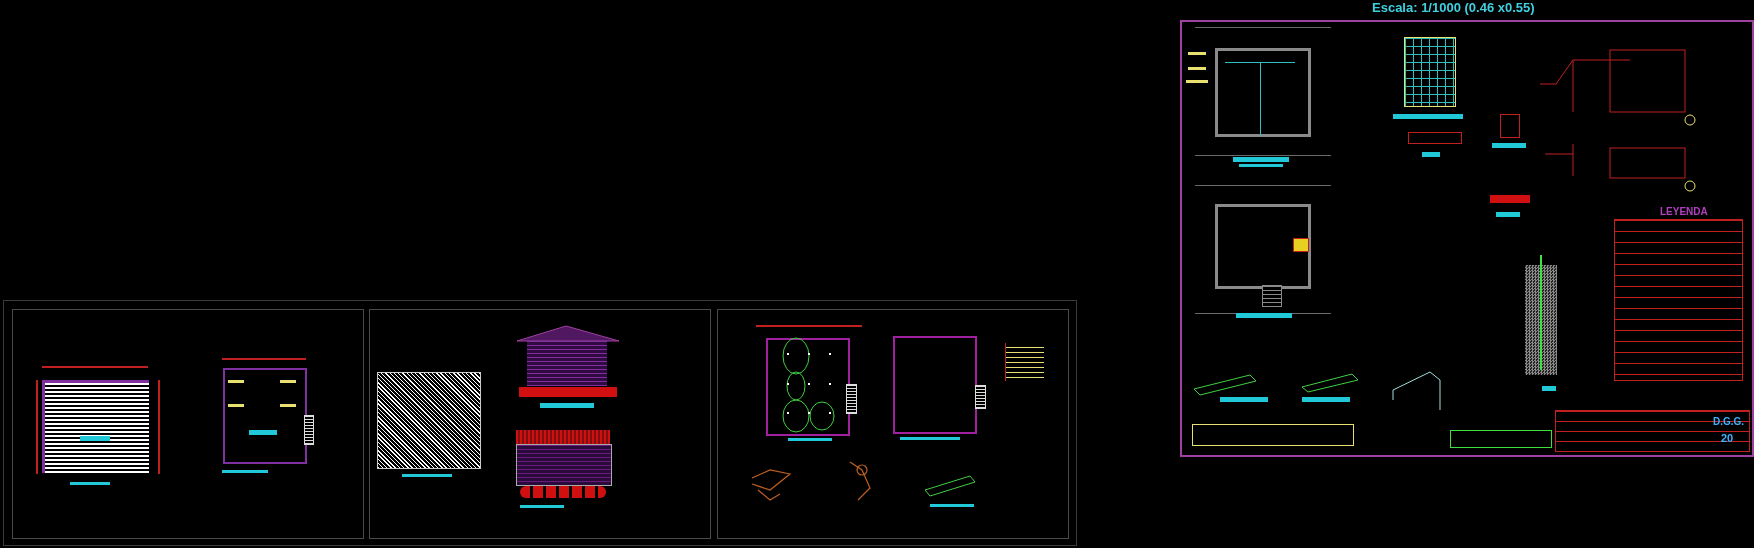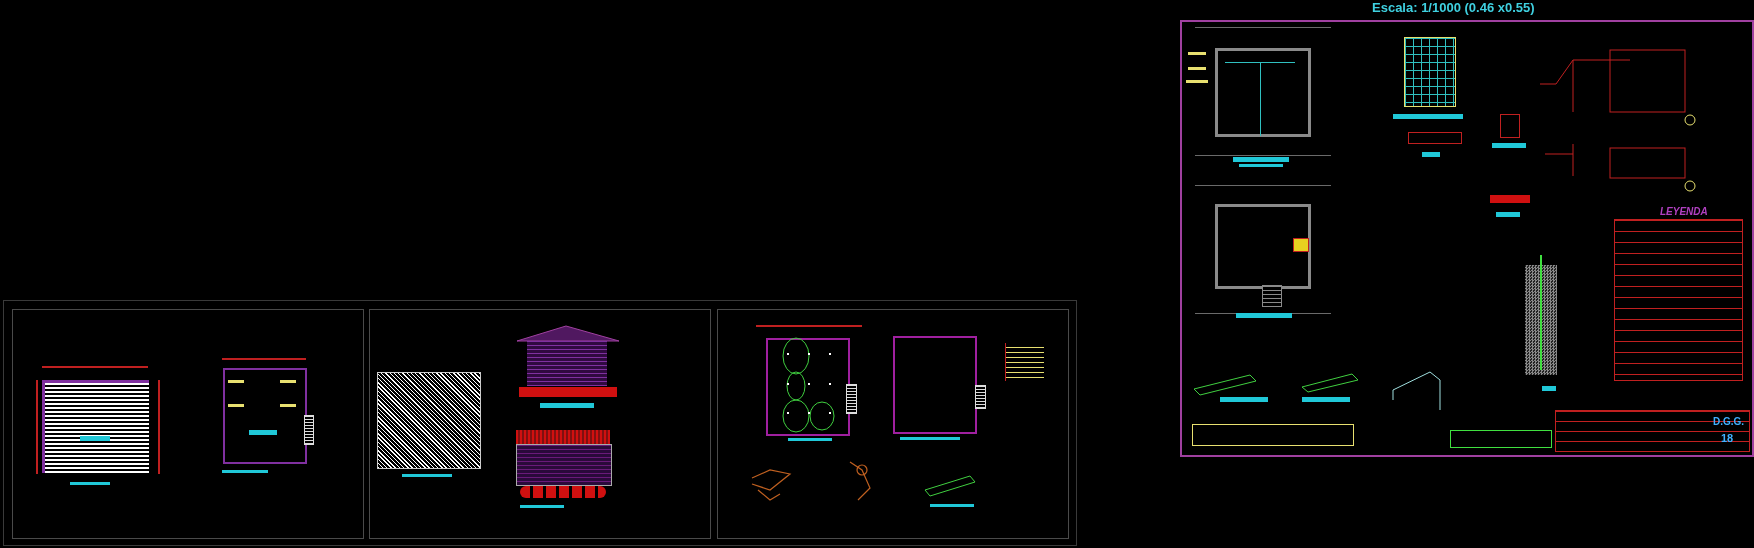--- a/index.html
+++ b/index.html
@@ -6,21 +6,21 @@
   body{width:1754px;height:548px;position:relative;overflow:hidden;font-family:"Liberation Sans",sans-serif;}
   .abs{position:absolute;}
   .frame-outer{border:1px solid #3a3a3a;}
   .frame-inner{border:1px solid #4a4a4a;}
   .sheet{border:2px solid #a040a0;}
   .title{color:#3fd0e0;font-size:13px;font-weight:bold;white-space:nowrap;}
   .cyan-label{background:#20c8d8;height:5px;}
   .yellow-label{background:#e8e070;height:3px;}
   .red-line{border:1px solid #c02020;}
   .gray-wall{border:3px solid #8a8a8a;}
-  .leg-title{color:#b040c0;font-size:10px;font-style:italic;font-weight:bold;}
+  .leg-title{color:#b040c0;font-size:10px;font-weight:bold;}
   .tb-text{color:#40b0ff;font-size:10px;font-weight:bold;}
   .tb-num{color:#40b0ff;font-size:11px;font-weight:bold;}
   svg{position:absolute;left:0;top:0;}
 </style>
 </head>
 <body>
 
 <div class="abs frame-outer" style="left:3px;top:300px;width:1072px;height:244px;"></div>
 
 <div class="abs frame-inner" style="left:12px;top:309px;width:350px;height:228px;"></div>
@@ -164,13 +164,13 @@
 </svg>
 <div class="abs cyan-label" style="left:1220px;top:397px;width:48px;"></div>
 <div class="abs cyan-label" style="left:1302px;top:397px;width:48px;"></div>
 
 <div class="abs" style="left:1192px;top:424px;width:160px;height:20px;border:1px solid #e8e070;"></div>
 <div class="abs" style="left:1450px;top:430px;width:100px;height:16px;border:1px solid #40e040;"></div>
 
 <div class="abs" style="left:1555px;top:410px;width:193px;height:40px;border:1px solid #c02020;background:
   linear-gradient(#c02020 1px,transparent 1px) 0 0/100% 10px;"></div>
 <div class="abs tb-text" style="left:1713px;top:416px;">D.G.G.</div>
-<div class="abs tb-num" style="left:1721px;top:432px;">18</div>
+<div class="abs tb-num" style="left:1721px;top:432px;">20</div>
 
 </body></html>

